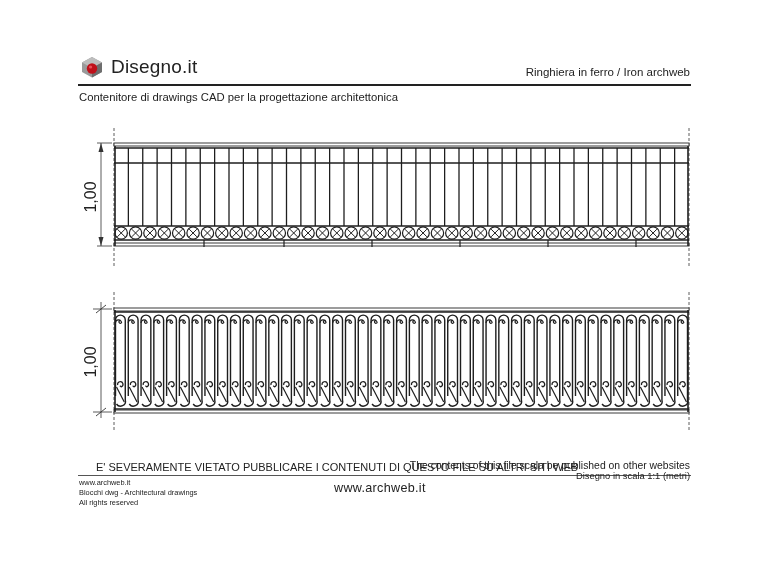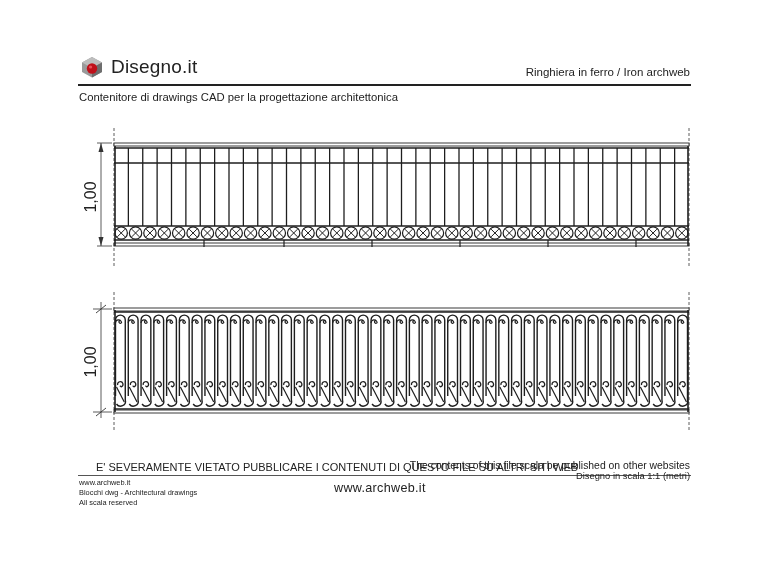--- a/index.html
+++ b/index.html
@@ -504,16 +504,16 @@
   <text id="dim1" transform="translate(96,197) rotate(-90)" text-anchor="middle" font-family="Liberation Sans, sans-serif" font-size="16" fill="#222">1,00</text>
   <text id="dim2" transform="translate(96,362) rotate(-90)" text-anchor="middle" font-family="Liberation Sans, sans-serif" font-size="16" fill="#222">1,00</text>
 </svg>
 
 <div id="warn-it" class="abs">E' SEVERAMENTE VIETATO PUBBLICARE I CONTENUTI DI QUESTO FILE SU ALTRI SITI WEB</div>
 <div id="warn-en" class="abs">The contents of this file scala be published on other websites</div>
 <div id="rule-bot" class="abs"></div>
 <div class="abs credits">
   <div>www.archweb.it</div>
   <div>Blocchi dwg - Architectural drawings</div>
-  <div>All scala reserved</div>
+  <div>All rights reserved</div>
 </div>
 <div id="site" class="abs">www.archweb.it</div>
 <div id="scale" class="abs">Disegno in scala 1:1 (metri)</div>
 
 </body></html>

